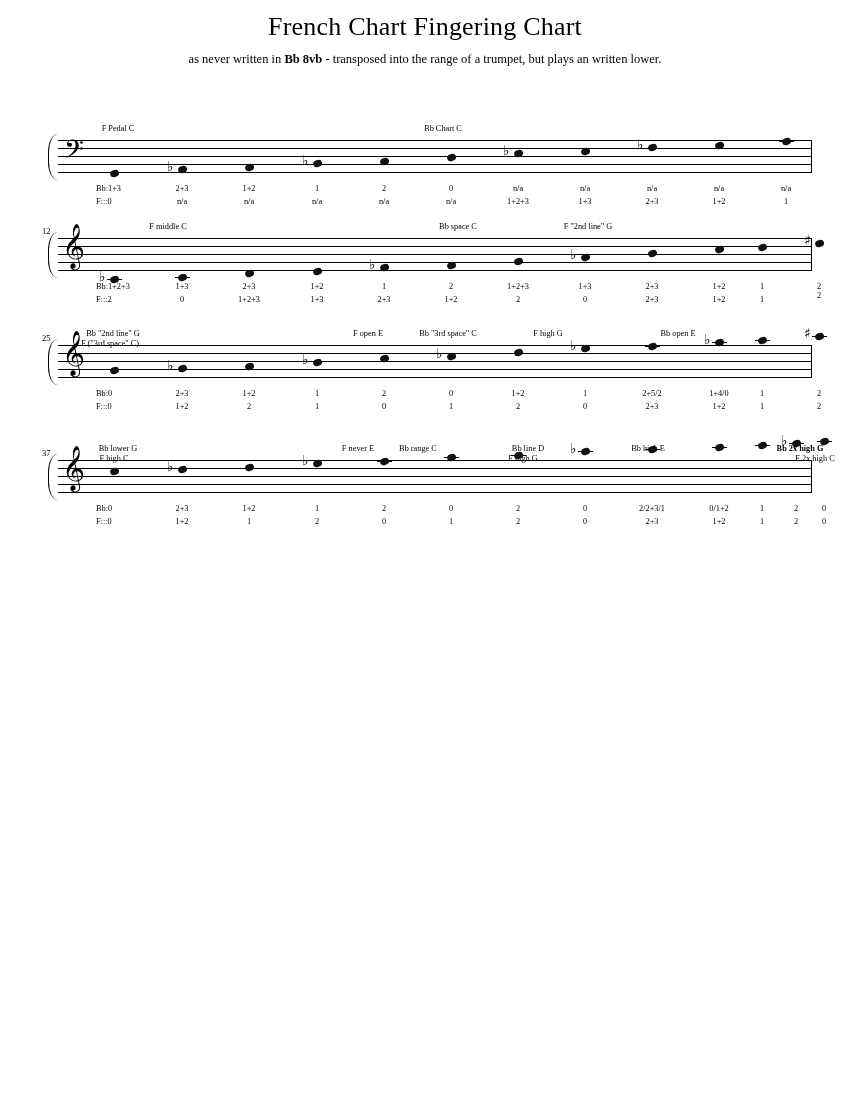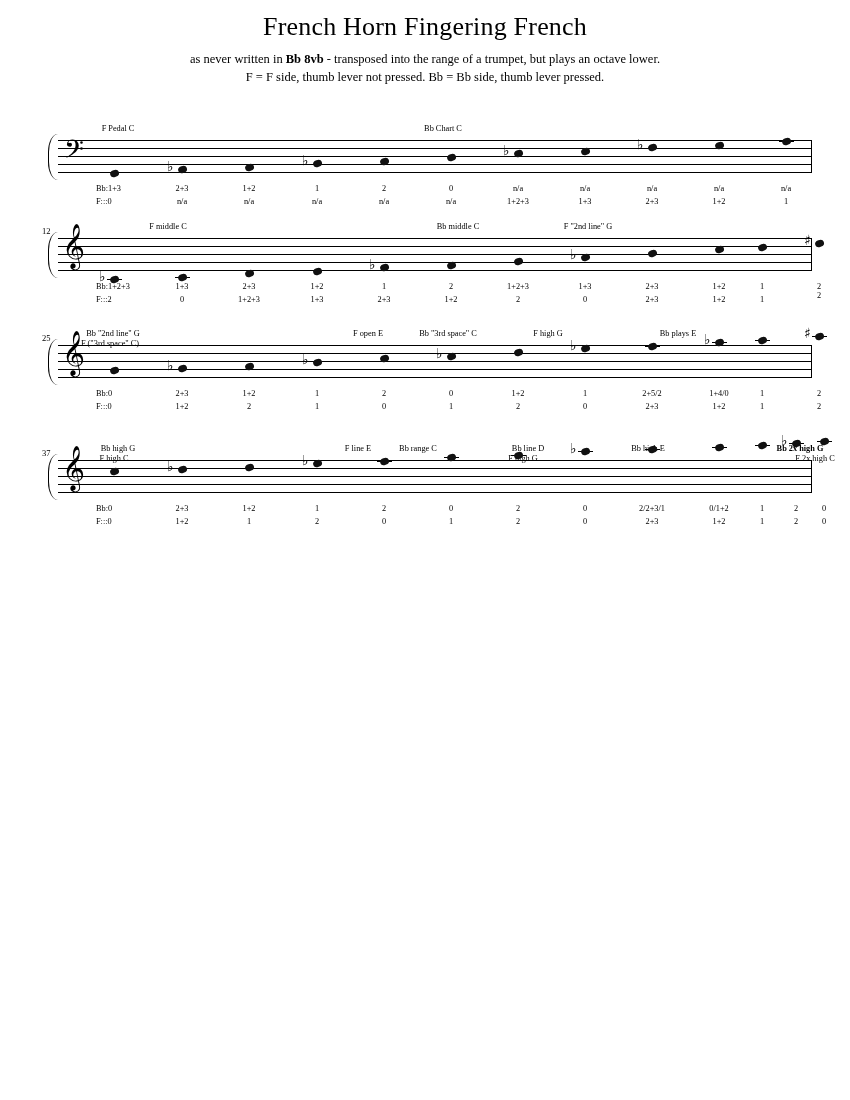--- a/index.html
+++ b/index.html
@@ -147,24 +147,23 @@
     transform: translateX(-50%);
   }
   .frow.lead {
     text-align: left;
     transform: none;
   }
 </style>
 </head>
 <body>
 
-<h1 class="title">French Horn Fingering French</h1>
+<h1 class="title">French Chart Fingering Chart</h1>
 <div class="subtitle">
-  <span><span>as never written in </span><b>Bb 8vb</b><span> - transposed into the range of a trumpet, but plays an octave lower.</span></span><br>
-  <span>F = F side, thumb lever not pressed.  Bb = Bb side, thumb lever pressed.</span>
+  <span><span>as never written in </span><b>Bb 8vb</b><span> - transposed into the range of a trumpet, but plays an written lower.</span></span><br>
 </div>
 
 <div id="systems-host">
     <div class="system" style="top: 140px;">
       <div class="brace"></div>
       <div class="staff">
         <div class="ln"></div>
         <div class="ln"></div>
         <div class="ln"></div>
         <div class="ln"></div>
@@ -219,21 +218,21 @@
       <div class="staff">
         <div class="ln"></div>
         <div class="ln"></div>
         <div class="ln"></div>
         <div class="ln"></div>
         <div class="ln"></div>
       </div>
       <div class="barline" style="right: 0px;"></div>
       <div class="clef clef-treble">𝄞</div>
       <div class="nlabel" style="left: 128px; top: -16px;">F middle C</div>
-      <div class="nlabel" style="left: 418px; top: -16px;">Bb middle C</div>
+      <div class="nlabel" style="left: 418px; top: -16px;">Bb space C</div>
       <div class="nlabel" style="left: 548px; top: -16px;">F "2nd line" G</div>
       <div class="acc" style="left: 59px; top: 31px;">♭</div>
       <div class="ledger" style="left: 67px; top: 41px;"></div>
       <div class="note" style="left: 70px; top: 38px;"></div>
       <div class="ledger" style="left: 135px; top: 39px;"></div>
       <div class="note" style="left: 138px; top: 36px;"></div>
       <div class="frow" style="left: 142px; top: 44px;">1+3</div>
       <div class="frow" style="left: 142px; top: 57px;">0</div>
       <div class="note" style="left: 205px; top: 32px;"></div>
       <div class="frow" style="left: 209px; top: 44px;">2+3</div>
@@ -281,21 +280,21 @@
         <div class="ln"></div>
         <div class="ln"></div>
       </div>
       <div class="barline" style="right: 0px;"></div>
       <div class="clef clef-treble">𝄞</div>
       <div class="nlabel" style="left: 73px; top: -16px;">Bb "2nd line" G</div>
       <div class="nlabel" style="left: 70px; top: -6px;">F ("3rd space" C)</div>
       <div class="nlabel" style="left: 328px; top: -16px;">F open E</div>
       <div class="nlabel" style="left: 408px; top: -16px;">Bb "3rd space" C</div>
       <div class="nlabel" style="left: 508px; top: -16px;">F high G</div>
-      <div class="nlabel" style="left: 638px; top: -16px;">Bb plays E</div>
+      <div class="nlabel" style="left: 638px; top: -16px;">Bb open E</div>
       <div class="note" style="left: 70px; top: 22px;"></div>
       <div class="acc" style="left: 127px; top: 13px;">♭</div>
       <div class="note" style="left: 138px; top: 20px;"></div>
       <div class="frow" style="left: 142px; top: 44px;">2+3</div>
       <div class="frow" style="left: 142px; top: 57px;">1+2</div>
       <div class="note" style="left: 205px; top: 18px;"></div>
       <div class="frow" style="left: 209px; top: 44px;">1+2</div>
       <div class="frow" style="left: 209px; top: 57px;">2</div>
       <div class="acc" style="left: 262px; top: 7px;">♭</div>
       <div class="note" style="left: 273px; top: 14px;"></div>
@@ -341,23 +340,23 @@
       <div class="brace"></div>
       <div class="staff">
         <div class="ln"></div>
         <div class="ln"></div>
         <div class="ln"></div>
         <div class="ln"></div>
         <div class="ln"></div>
       </div>
       <div class="barline" style="right: 0px;"></div>
       <div class="clef clef-treble">𝄞</div>
-      <div class="nlabel" style="left: 78px; top: -16px;">Bb high G</div>
+      <div class="nlabel" style="left: 78px; top: -16px;">Bb lower G</div>
       <div class="nlabel" style="left: 74px; top: -6px;">F high C</div>
-      <div class="nlabel" style="left: 318px; top: -16px;">F line E</div>
+      <div class="nlabel" style="left: 318px; top: -16px;">F never E</div>
       <div class="nlabel" style="left: 378px; top: -16px;">Bb range C</div>
       <div class="nlabel" style="left: 488px; top: -16px;">Bb line D</div>
       <div class="nlabel" style="left: 483px; top: -6px;">F high G</div>
       <div class="nlabel" style="left: 608px; top: -16px;">Bb high E</div>
       <div class="nlabel" style="left: 760px; top: -16px; font-weight: bold;">Bb 2x high G</div>
       <div class="nlabel" style="left: 775px; top: -6px;">F 2x high C</div>
       <div class="note" style="left: 70px; top: 8px;"></div>
       <div class="acc" style="left: 127px; top: -1px;">♭</div>
       <div class="note" style="left: 138px; top: 6px;"></div>
       <div class="frow" style="left: 142px; top: 44px;">2+3</div>

